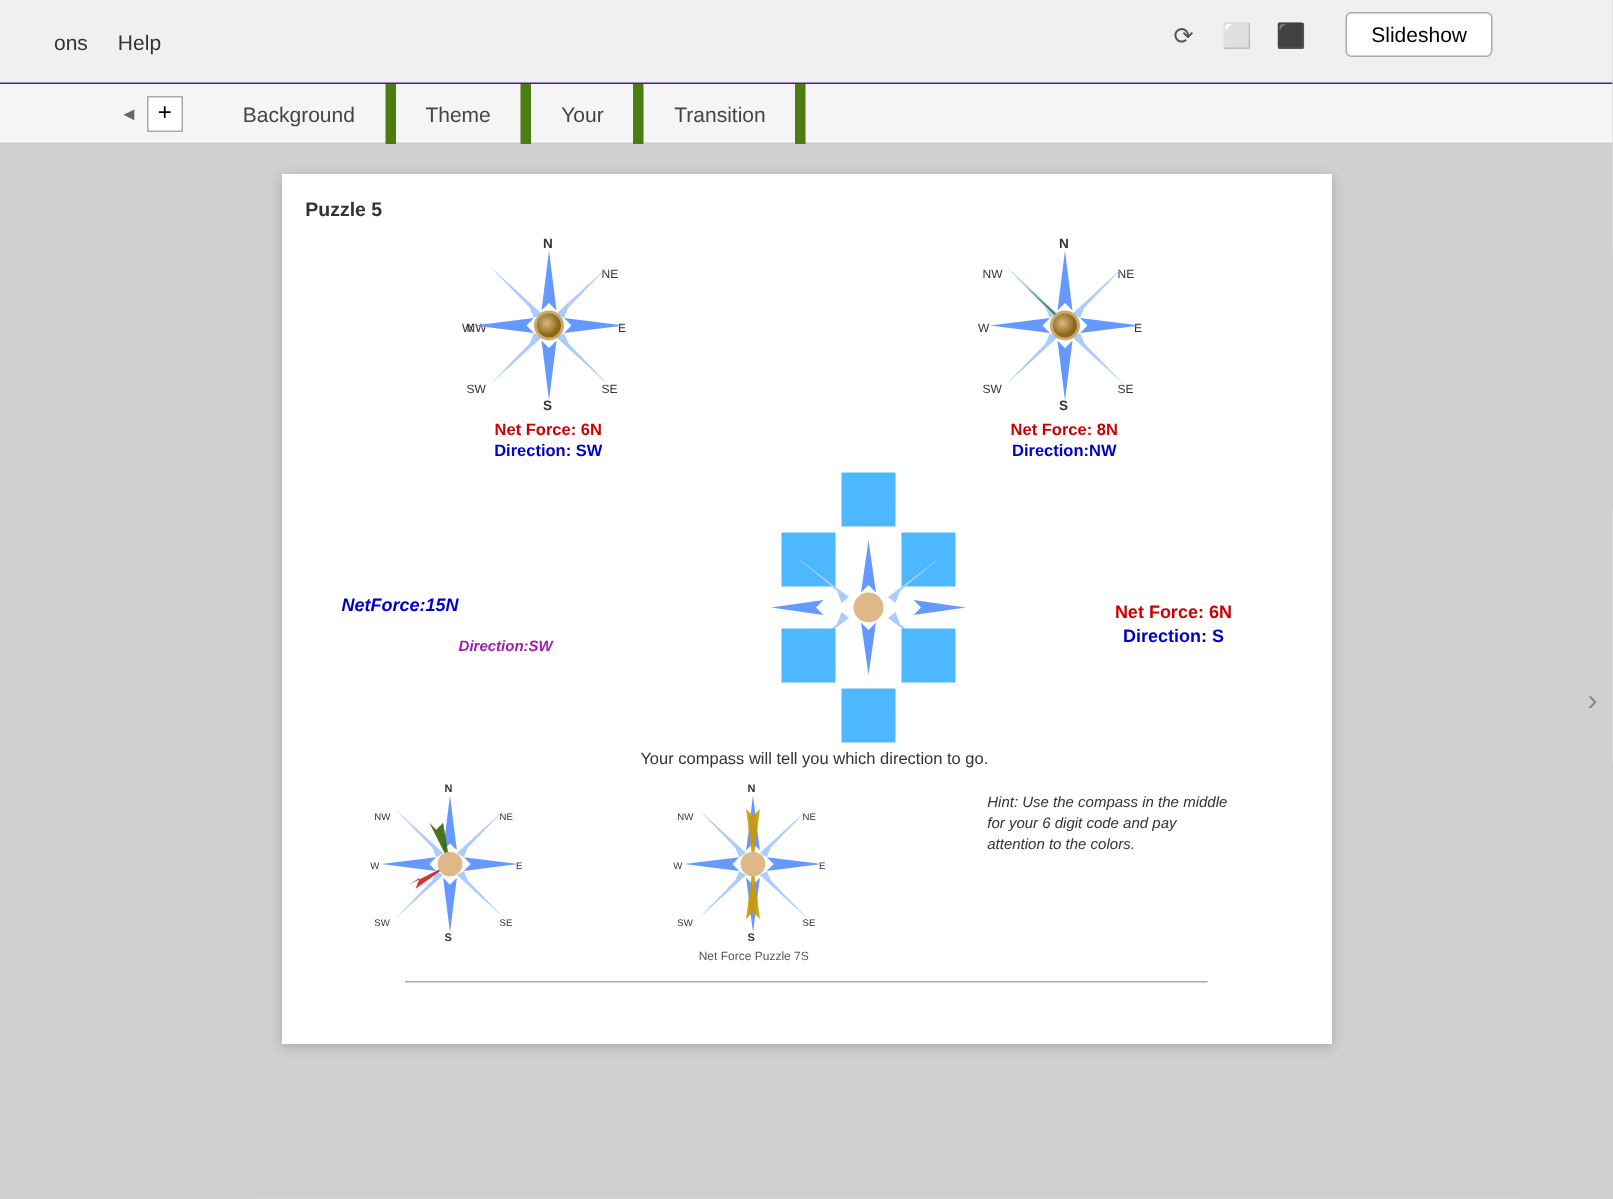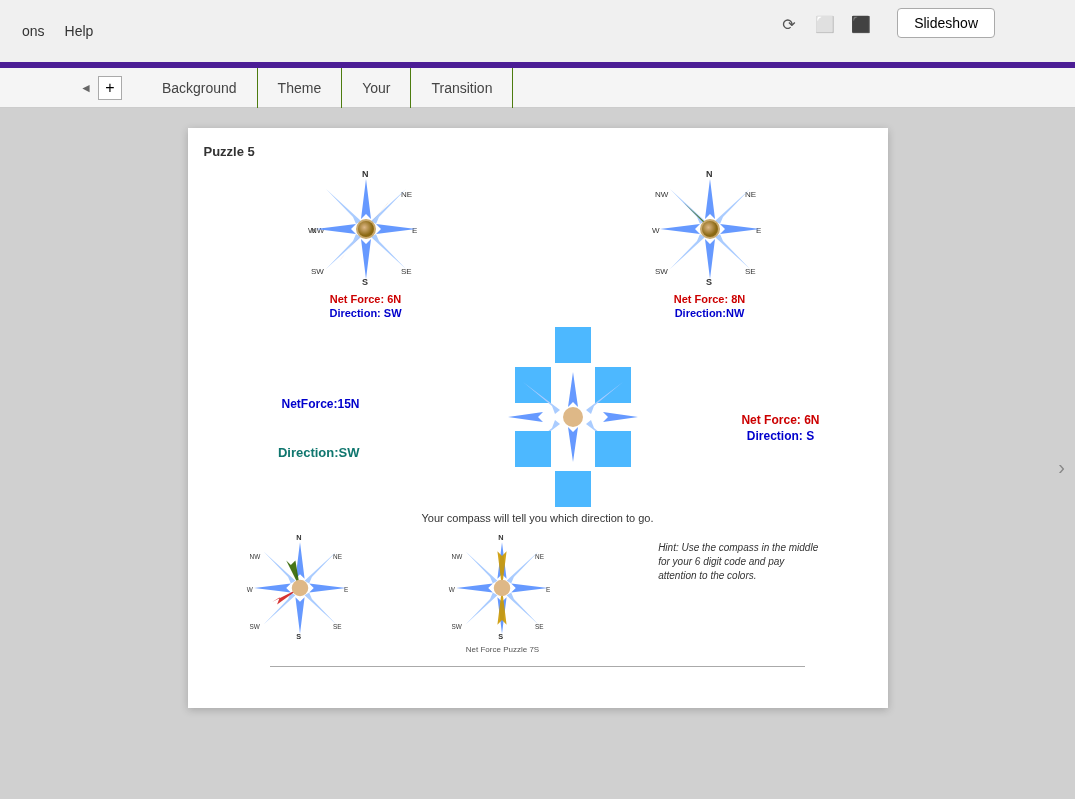--- a/index.html
+++ b/index.html
@@ -10,23 +10,23 @@
       height: 799px;
       overflow: hidden;
       position: relative;
     }
 
     
     .toolbar {
       display: flex;
       align-items: center;
       background: #f0f0f0;
-      border-bottom: 6px solid #4c1d95;
-      padding: 0 14px;
-      height: 68px;
+      border-bottom: 1px solid #4c1d95;
+      padding: 0 28px;
+      height: 56px;
       position: relative;
     }
 
     .toolbar-left {
       display: flex;
       align-items: center;
       gap: 4px;
     }
 
     .menu-item {
@@ -76,21 +76,21 @@
       justify-content: center;
       cursor: pointer;
       font-size: 16px;
     }
 
     .tab {
       padding: 8px 20px;
       font-size: 14px;
       color: #444;
       cursor: pointer;
-      border-right: 1px solid #4d7c0f;
+      border-right: 7px solid #4d7c0f;
       height: 40px;
       display: flex;
       align-items: center;
     }
 
     
     .main {
       display: flex;
       height: calc(799px - 90px);
       background: #d0d0d0;
@@ -295,23 +295,23 @@
               </radialGradient>
             </defs>
           </svg>
           <div class="net-force">Net Force: 8N</div>
           <div class="direction">Direction:NW</div>
         </div>
       </div>
 
       <div style="display:flex; gap:10px; align-items:center; justify-content:space-around; margin-bottom:8px;">
 
-        <div style="display:flex; flex-direction:column; align-items:flex-end; min-width:130px;">
+        <div style="display:flex; flex-direction:row; align-items:flex-start; min-width:130px;font-style:italic;">
           <div class="net-force" style="font-size:12px; color:#0000cc;">NetForce:15N</div>
-          <div class="direction" style="font-size:13px; color:#0f766e;margin-top:34px;">Direction:SW</div>
+          <div class="direction" style="font-size:10px; color:#a21caf;margin-top:34px;">Direction:SW</div>
         </div>
 
         <div style="display:flex; flex-direction:column; align-items:flex-end;">
 
           <div style="position:relative; width:160px; height:180px;">
 
             <div style="position:absolute; top:0; left:50%; transform:translateX(-50%); display:flex; flex-direction:column; align-items:center; gap:4px;">
               <div style="display:flex; gap:4px;">
                 <div style="width:36px;height:36px;background:#4db8ff;"></div>
               </div>

